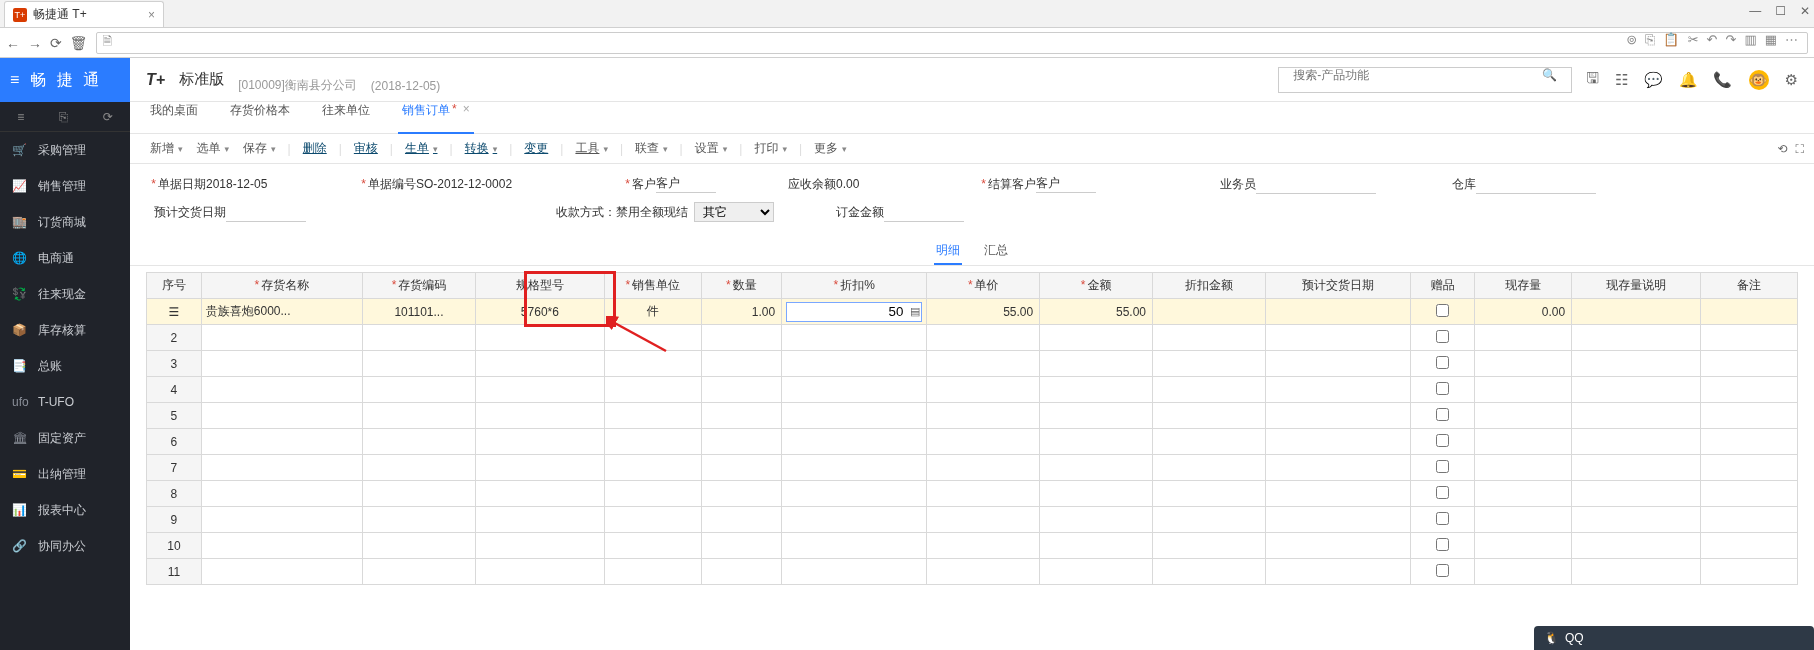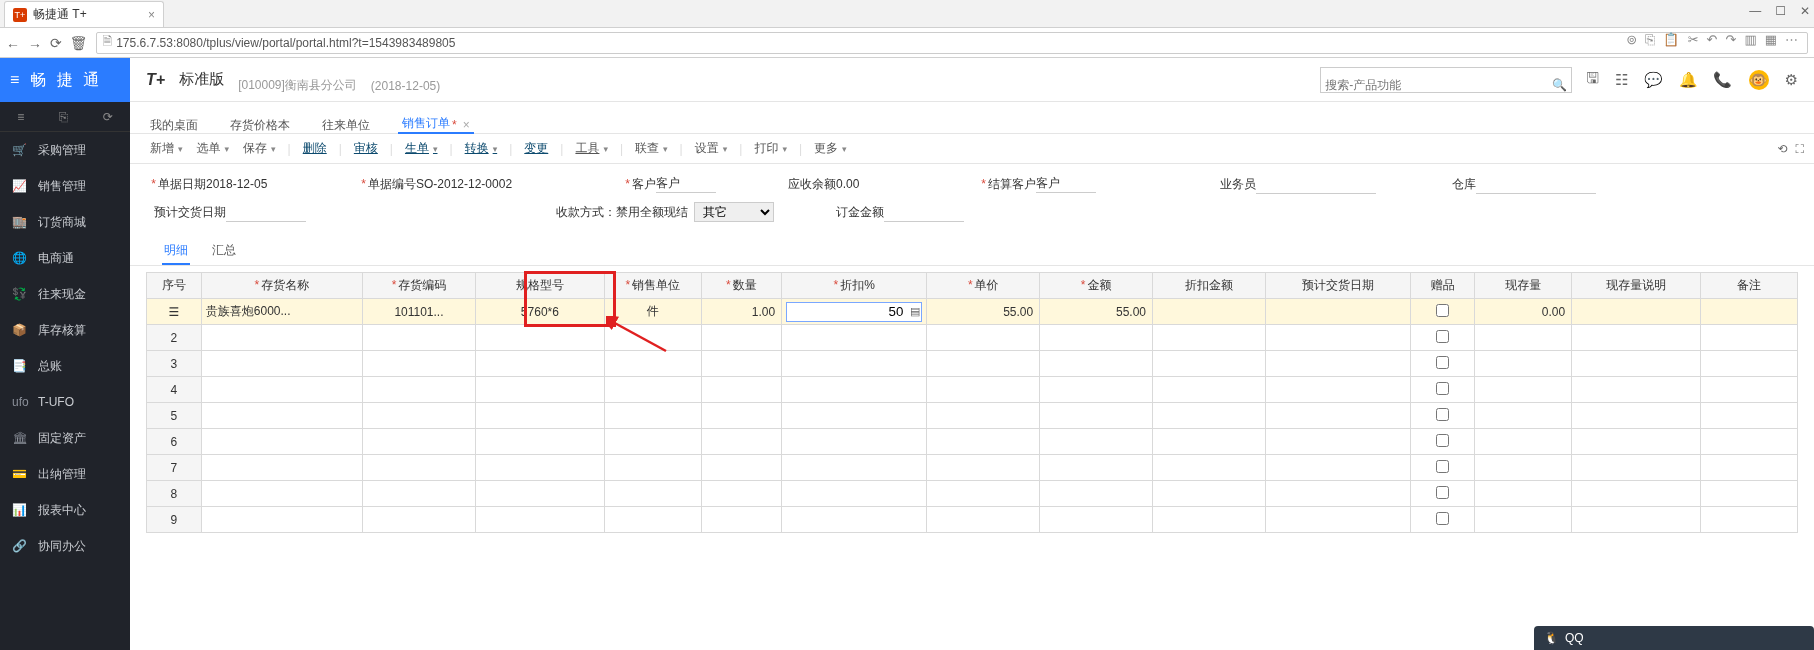--- a/index.html
+++ b/index.html
@@ -28,29 +28,29 @@
 .side-nav .top-icons span { color: #888; cursor: pointer; }
 .side-nav .item { height: 36px; display: flex; align-items: center; padding: 0 12px; cursor: pointer; gap: 10px; }
 .side-nav .item .icn { width: 16px; text-align: center; color: #8a8f99; }
 
 .main-area { flex: 1; display: flex; flex-direction: column; background: #fff; position: relative; }
 .top-header { height: 44px; border-bottom: 1px solid #e5e5e5; display: flex; align-items: center; padding: 0 16px; gap: 14px; }
 .logo-t { font-weight: bold; font-style: italic; font-size: 16px; }
 .edition { font-size: 15px; color: #333; }
 .org-info { color: #999; font-size: 12px; margin-top: 12px; }
 .spacer { flex: 1; }
-.search-box { width: 252px; height: 26px; border: 1px solid #ccc; display: flex; align-items: flex-end; padding: 0 4px; }
+.search-box { width: 294px; height: 26px; border: 1px solid #ccc; display: flex; align-items: flex-start; padding: 0 14px; }
 .search-box input { border: none; outline: none; flex: 1; font-size: 12px; }
 .search-box .sicon { color: #888; }
 .hdr-icons { display: flex; gap: 16px; align-items: center; color: #666; }
 .hdr-icons span { cursor: pointer; font-size: 15px; }
 .monkey { width: 20px; height: 20px; background: #ffb800; border-radius: 50%; display: flex; align-items: center; justify-content: center; font-size: 13px; }
 
 .tab-strip { height: 32px; border-bottom: 1px solid #e5e5e5; display: flex; align-items: center; padding: 0 16px; gap: 24px; }
-.tab-strip .tab { color: #555; cursor: pointer; padding: 0 4px; height: 32px; display: flex; align-items: flex-end; position: relative; }
+.tab-strip .tab { color: #555; cursor: pointer; padding: 0 4px; height: 32px; display: flex; align-items: flex-start; position: relative; }
 .tab-strip .tab.active { color: #2b7cff; border-bottom: 2px solid #2b7cff; }
 .tab-strip .tab .req { color: #d94b3d; margin-left: 2px; }
 .tab-strip .tab .tx { margin-left: 6px; color: #aaa; }
 
 .toolbar { height: 30px; border-bottom: 1px solid #e5e5e5; display: flex; align-items: center; padding: 0 16px; gap: 6px; color: #555; }
 .toolbar .tb { cursor: pointer; padding: 0 4px; display: flex; align-items: center; gap: 2px; }
 .toolbar .tb.disabled { color: #0c4a6e; text-decoration: underline; }
 .toolbar .sep { color: #ddd; margin: 0 2px; }
 .toolbar .caret::after { content: "▾"; font-size: 9px; margin-left: 2px; color: #888; }
 .toolbar-right { position: absolute; right: 10px; display: flex; gap: 8px; color: #666; }
@@ -58,21 +58,21 @@
 
 .form-area { padding: 10px 16px 4px; }
 .form-row { display: flex; gap: 20px; margin-bottom: 8px; align-items: center; }
 .form-field { display: flex; align-items: center; }
 .form-field .lbl { min-width: 60px; text-align: right; }
 .form-field .req { color: #d94b3d; margin-right: 2px; }
 .form-field .val { min-width: 100px; }
 .form-field input, .form-field select { border: 1px solid #ccc; height: 20px; padding: 0 4px; font-size: 12px; }
 .form-field .underline-input { border: none; border-bottom: 1px solid #ccc; width: 80px; outline: none; }
 
-.subtabs { display: flex; gap: 20px; padding: 4px 32px 0; border-bottom: 1px solid #e5e5e5; }
+.subtabs { display: flex; gap: 20px; padding: 4px 32px 0; border-bottom: 1px solid #e5e5e5; justify-content: center; }
 .subtabs .st { padding: 4px 2px; cursor: pointer; color: #555; }
 .subtabs .st.active { color: #2b7cff; border-bottom: 2px solid #2b7cff; }
 
 .mini-toolbar { position: absolute; right: 16px; margin-top: -26px; display: flex; gap: 8px; color: #888; }
 .mini-toolbar span { cursor: pointer; font-size: 13px; }
 
 .grid-wrap { padding: 6px 16px; position: relative; }
 table.grid { border-collapse: collapse; width: 100%; table-layout: fixed; }
 table.grid th, table.grid td { border: 1px solid #d9d9d9; height: 26px; padding: 0 4px; font-size: 12px; text-align: center; overflow: hidden; white-space: nowrap; text-overflow: ellipsis; }
 table.grid th { background: #f5f5f5; font-weight: normal; }
@@ -107,21 +107,20 @@
     <span>✕</span>
   </div>
 </div>
 <div class="address-bar">
   <span class="nav-icon">←</span>
   <span class="nav-icon">→</span>
   <span class="nav-icon">⟳</span>
   <span class="nav-icon">🗑</span>
   <div class="url-box">
     <span style="margin-right:4px;color:#888">🗎</span>
-    <span>175.6.7.53:8080/tplus/view/portal/portal.html?t=1543983489805</span>
   </div>
 </div>
 
 <div class="app-container">
   <div class="left-col">
     <div class="brand-bar">
       <span class="menu-icon">≡</span>
       <span>畅 捷 通</span>
     </div>
     <div class="side-nav">
@@ -509,20 +508,54 @@
               <td></td>
               <td></td>
               <td></td>
               <td></td>
               <td></td>
               <td class="checkbox-cell"><input type="checkbox" style=""></td>
               <td></td>
               <td></td>
               <td></td>
             </tr>
+            <tr>
+              <td class="rownum">10</td>
+              <td></td>
+              <td></td>
+              <td></td>
+              <td></td>
+              <td></td>
+              <td></td>
+              <td></td>
+              <td></td>
+              <td></td>
+              <td></td>
+              <td class="checkbox-cell"><input type="checkbox" style=""></td>
+              <td></td>
+              <td></td>
+              <td></td>
+            </tr>
+            <tr>
+              <td class="rownum">11</td>
+              <td></td>
+              <td></td>
+              <td></td>
+              <td></td>
+              <td></td>
+              <td></td>
+              <td></td>
+              <td></td>
+              <td></td>
+              <td></td>
+              <td class="checkbox-cell"><input type="checkbox" style=""></td>
+              <td></td>
+              <td></td>
+              <td></td>
+            </tr>
           </tbody>
       </table>
 
       <div class="highlight-box" style="left:394px;top:5px;width:92px;height:56px"></div>
       <svg class="arrow-svg" style="left:476px;top:50px" width="70" height="40">
         <defs>
             <marker id="ah" markerWidth="10" markerHeight="10" refX="2" refY="3" orient="auto">
               <path d="M0,0 L0,6 L8,3 z" fill="#e02020"></path>
             </marker>
           </defs>

